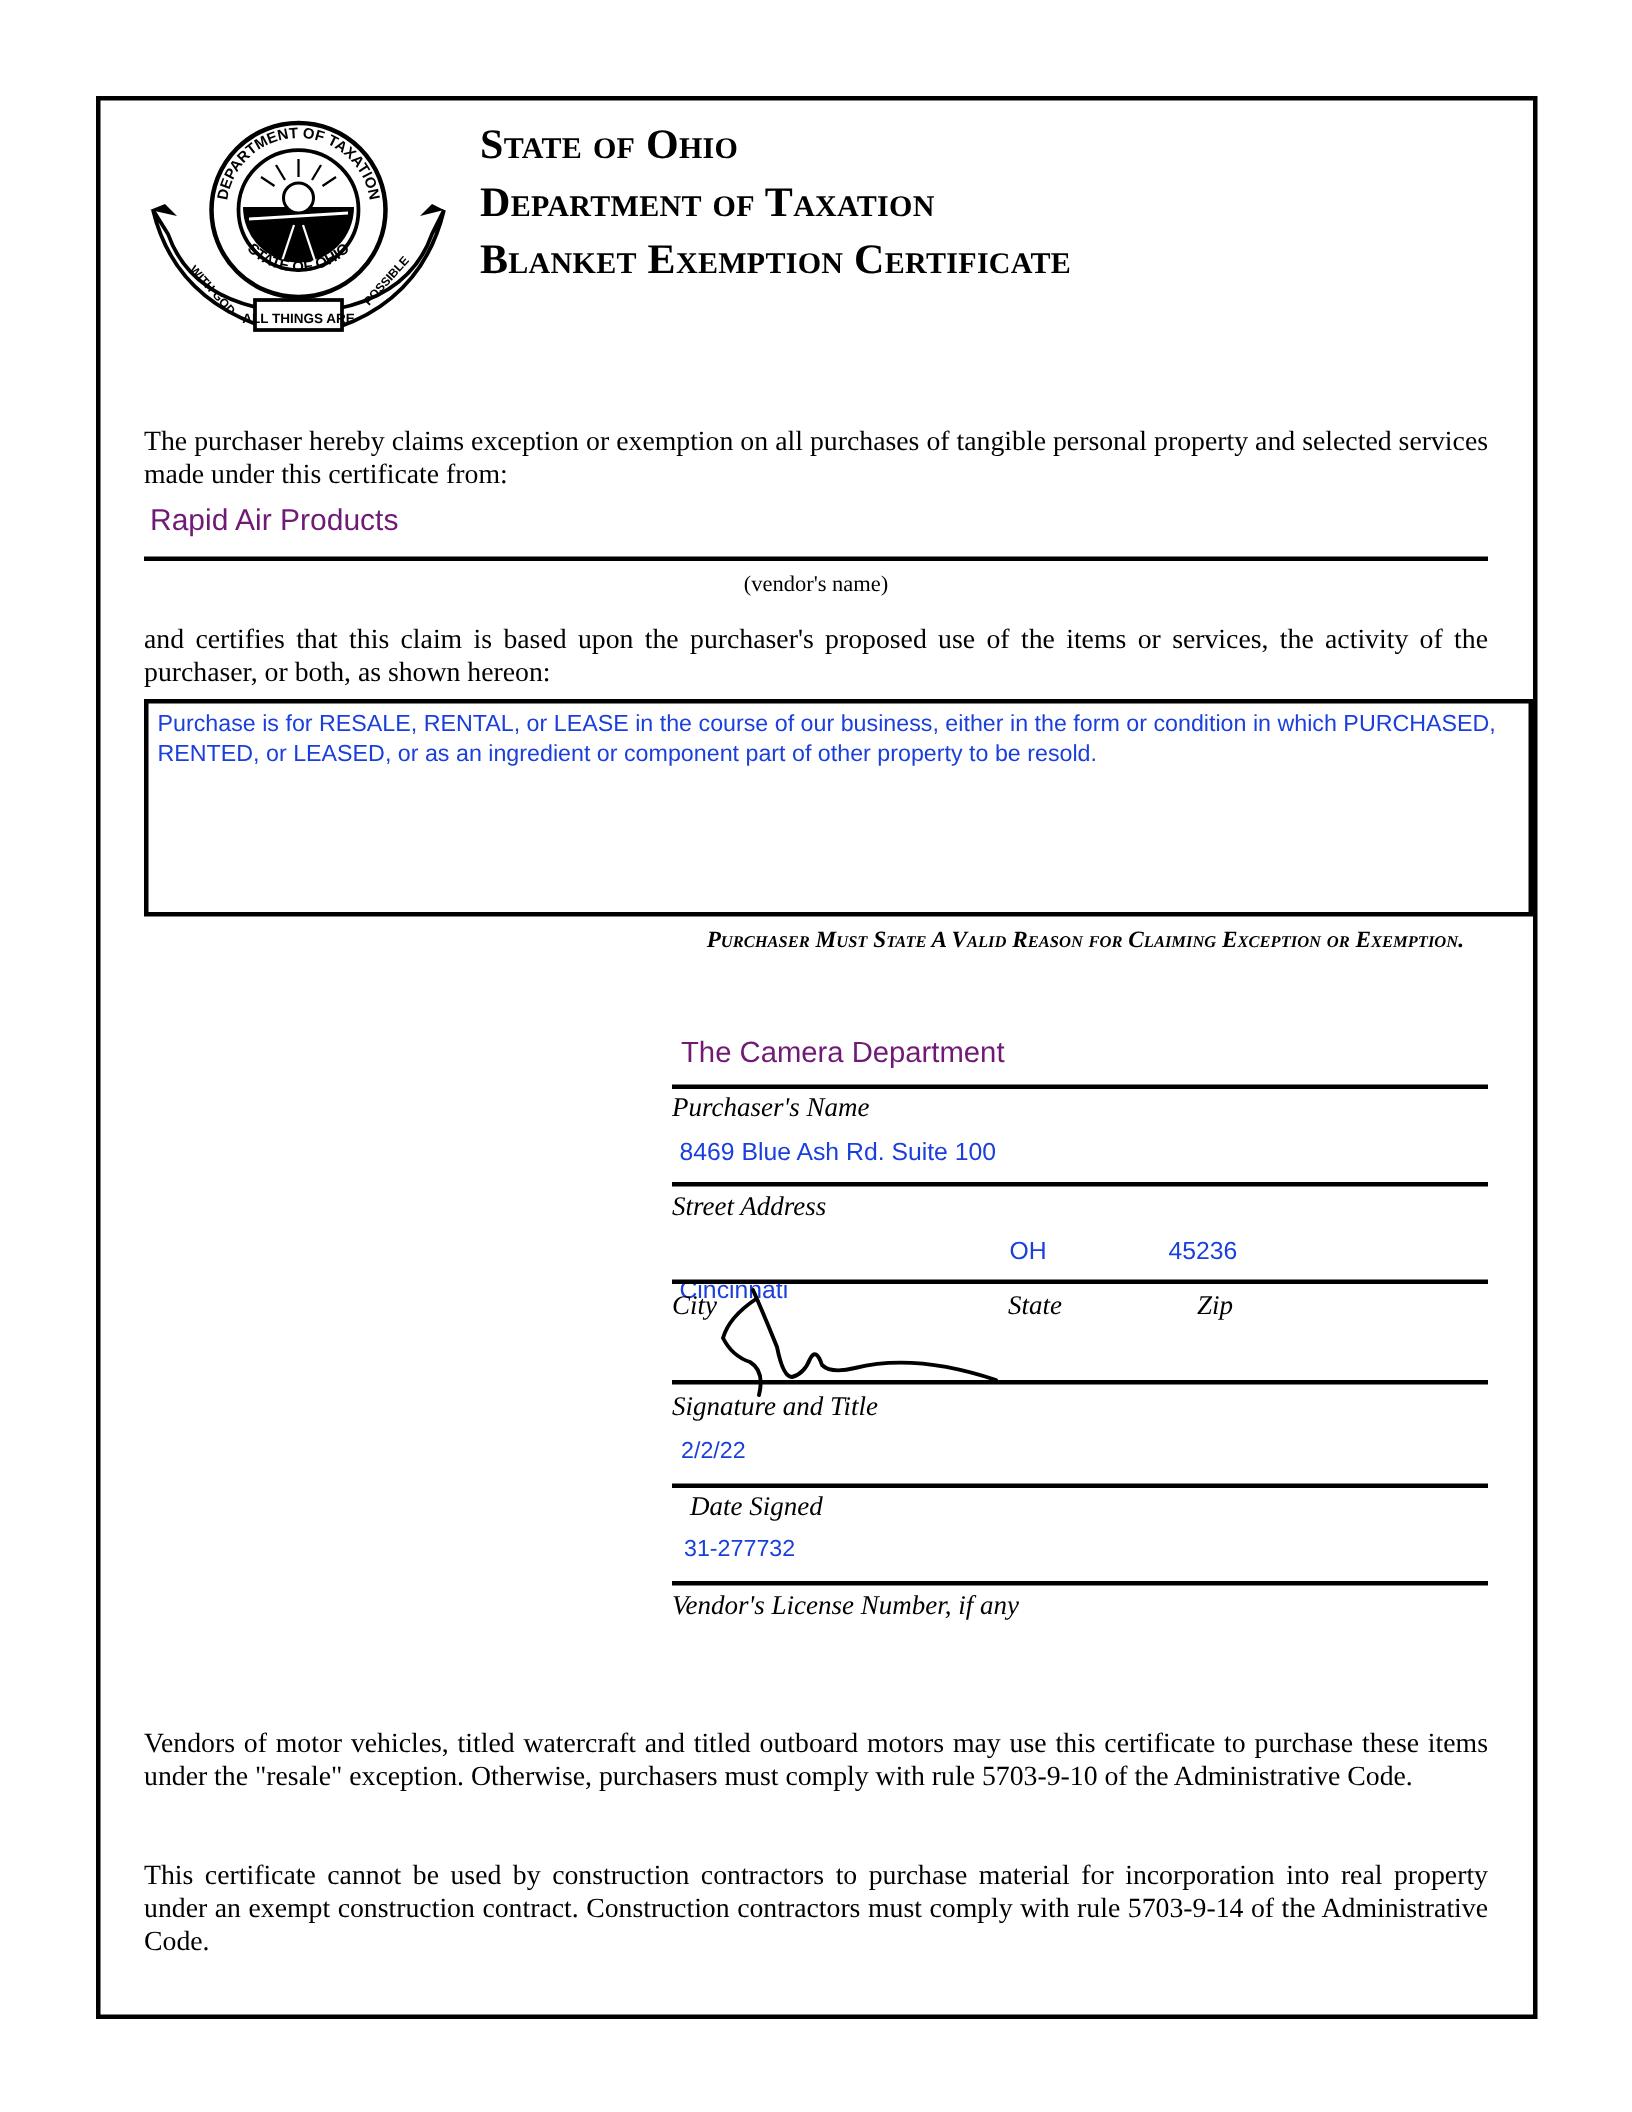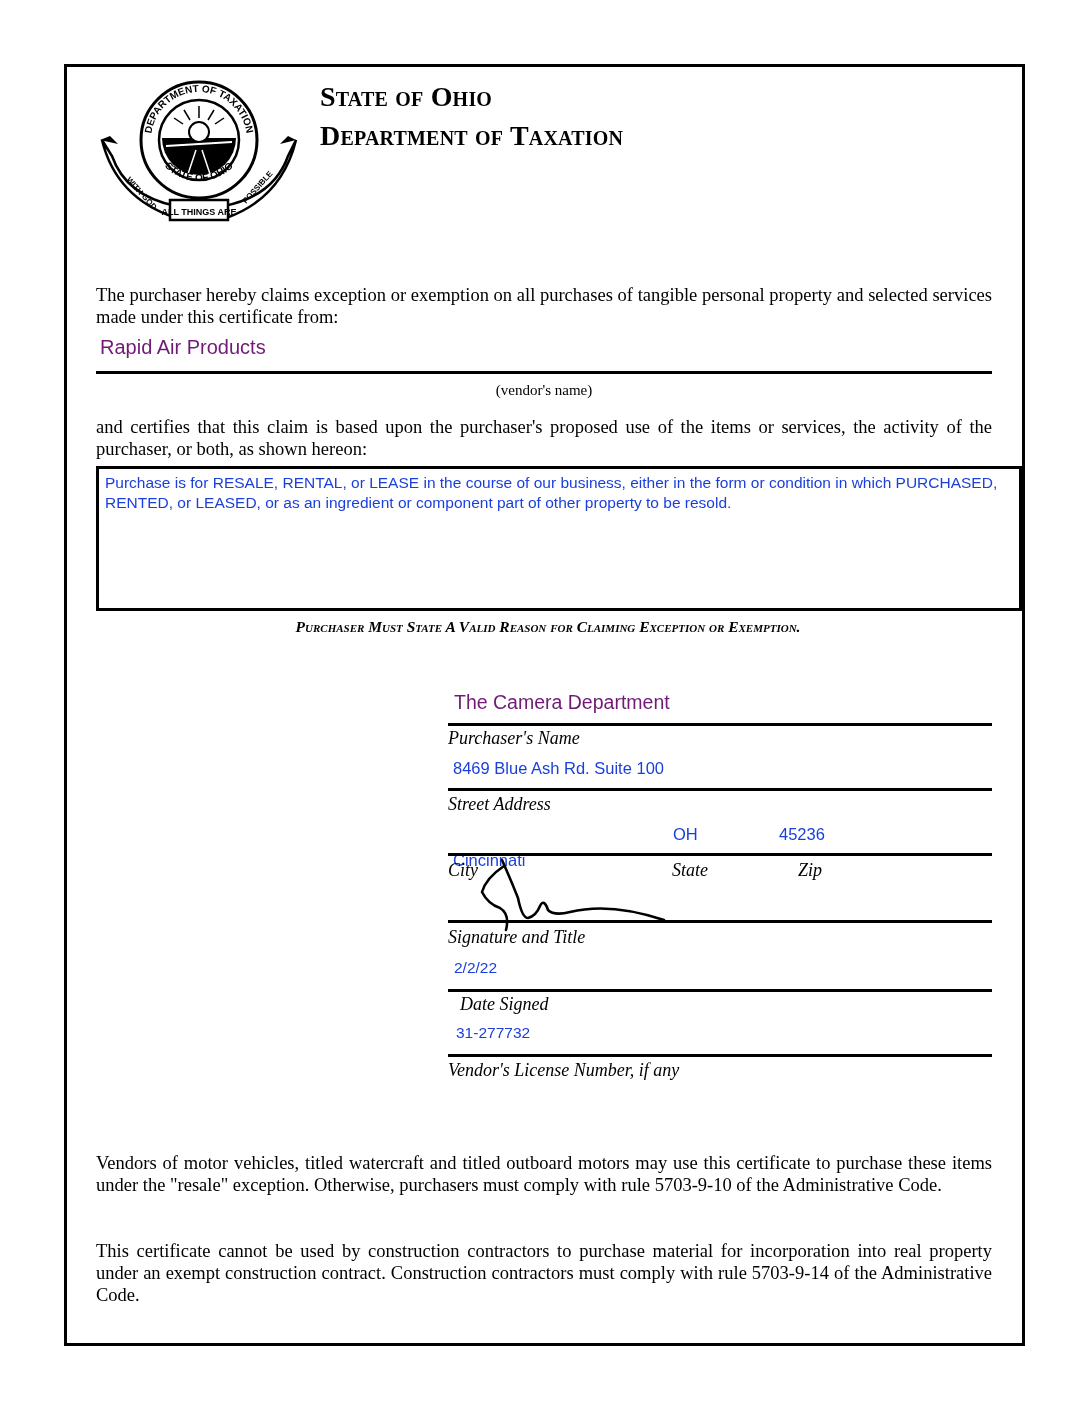--- a/index.html
+++ b/index.html
@@ -8,21 +8,21 @@
     .seal { position: absolute; left: 96px; top: 78px; width: 206px; height: 152px; }
     .titles { position: absolute; left: 320px; top: 78px; }
     .titles div { font-family: "Liberation Serif", serif; font-weight: bold; font-size: 28px; line-height: 38.5px; font-variant: small-caps; letter-spacing: 0.2px; white-space: nowrap; }
     .para { position: absolute; left: 96px; width: 896px; font-size: 18.5px; line-height: 22px; text-align: justify; }
     .filled { font-family: "Liberation Sans", sans-serif; color: #1a3fdc; }
     .typed-black { font-family: "Liberation Sans", sans-serif; color: #701a75; }
     .rule { position: absolute; height: 3px; background: #000; }
     .caption { position: absolute; font-size: 15px; }
     .reason-box { position: absolute; left: 96px; top: 466px; width: 892px; height: 139px; border: 3px solid #000; box-sizing: content-box; padding-left: 28px; }
     .reason-text { position: absolute; left: 6px; top: 4px; right: 8px; font-size: 15.5px; line-height: 19.5px; }
-    .warning { position: absolute; left: 100px; width: 896px; top: 618px; text-align: center; font-style: italic; font-weight: bold; font-size: 15.5px; font-variant: small-caps; }
+    .warning { position: absolute; left: 80px; width: 896px; top: 618px; text-align: right; font-style: italic; font-weight: bold; font-size: 15.5px; font-variant: small-caps; }
     .label { position: absolute; font-style: italic; font-size: 18px; white-space: nowrap; }
     .field { position: absolute; font-size: 16.5px; white-space: nowrap; }
     .sig { position: absolute; left: 470px; top: 858px; width: 210px; height: 75px; }
   </style>
 </head>
 <body>
 
 <div class="frame"></div>
 
 <svg class="seal" viewBox="0 0 206 152">
@@ -52,20 +52,21 @@
   <line x1="106" y1="72" x2="114" y2="96" stroke="#fff" stroke-width="1.5"></line>
   <path id="topArc" d="M55,62 A48,48 0 0,1 151,62" fill="none"></path>
   <text font-size="10" font-weight="bold" font-family="Liberation Sans, sans-serif"><textPath href="#topArc" startOffset="50%" text-anchor="middle">DEPARTMENT OF TAXATION</textPath></text>
   <path id="botArc" d="M62,80 A48,48 0 0,0 144,80" fill="none"></path>
   <text font-size="10" font-weight="bold" font-family="Liberation Sans, sans-serif"><textPath href="#botArc" startOffset="50%" text-anchor="middle">STATE OF OHIO</textPath></text>
 </svg>
 
 <div class="titles">
   <div>State of Ohio</div>
   <div>Department of Taxation</div>
+  <div>Blanket Exemption Certificate</div>
 </div>
 
 <div class="para" style="top:284px;">The purchaser hereby claims exception or exemption on all purchases of tangible personal property and selected services made under this certificate from:</div>
 
 <div class="field typed-black" style="left:100px; top:336px; font-size:20px;">Rapid Air Products</div>
 <div class="rule" style="left:96px; top:371px; width:896px;"></div>
 <div class="caption" style="left:96px; width:896px; top:382px; text-align:center;">(vendor's name)</div>
 
 <div class="para" style="top:416px;">and certifies that this claim is based upon the purchaser's proposed use of the items or services, the activity of the purchaser, or both, as shown hereon:</div>
 

